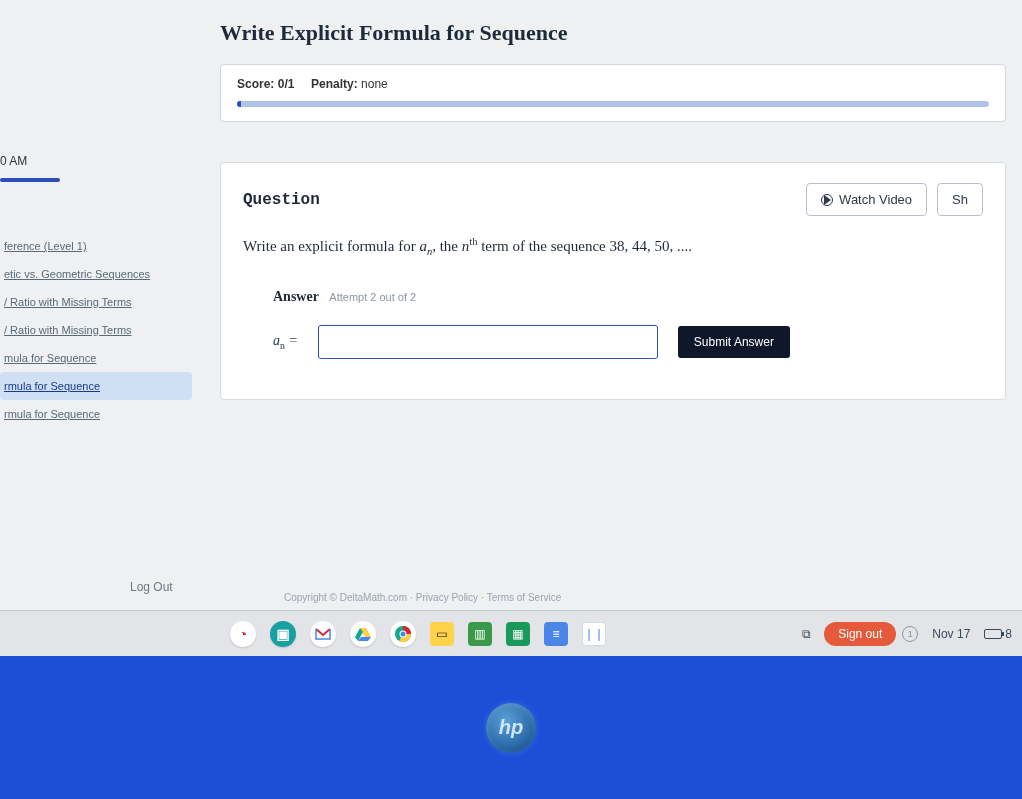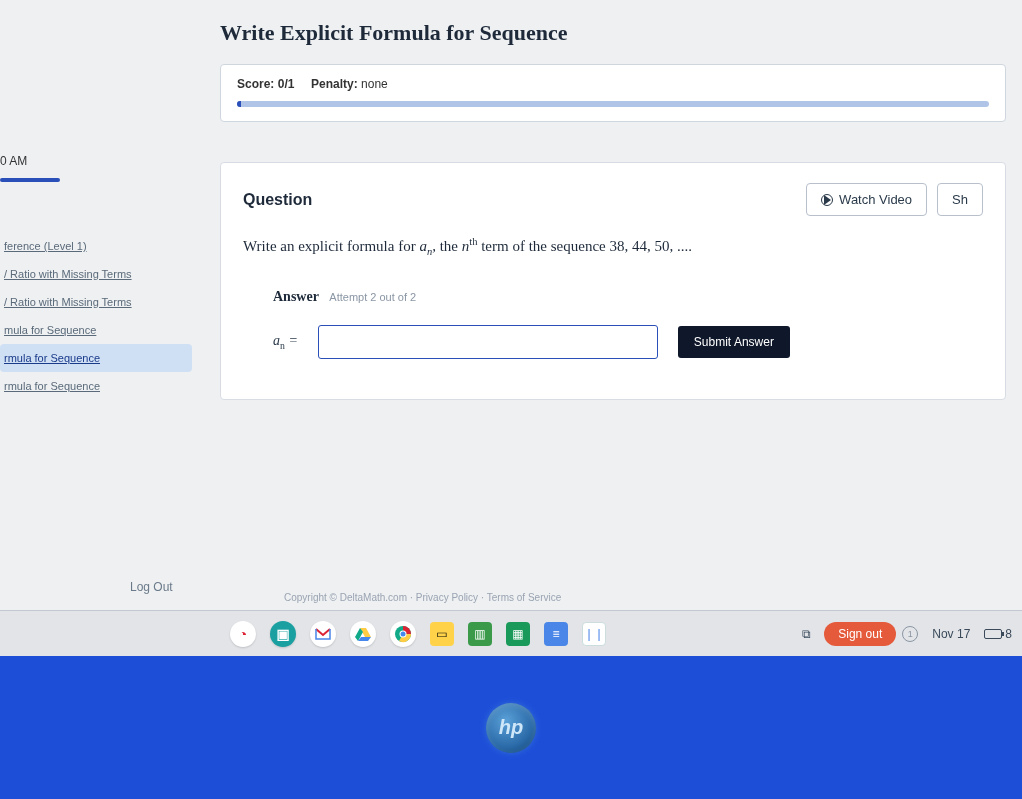--- a/index.html
+++ b/index.html
@@ -103,21 +103,21 @@
     padding: 20px 22px 40px 22px;
     position: relative;
   }
   .question-header {
     display: flex;
     justify-content: space-between;
     align-items: center;
     margin-bottom: 20px;
   }
   .q-title {
-    font-family: Liberation Sans, sans-serif;
+    font-family: Liberation Mono, monospace;
     font-size: 16px;
     font-weight: bold;
     color: #1e2a3a;
   }
   .hdr-buttons { display:flex; gap:10px;align-items:flex-end; }
   .btn-outline {
     border: 1px solid #b8c0cc;
     background: #fff;
     border-radius: 4px;
     padding: 8px 14px;
@@ -266,20 +266,21 @@
 </style>
 </head>
 <body>
 
 <div class="screen">
   <div class="sidebar">
     <div class="am">0 AM</div>
     <div class="progress"></div>
 
     <a class="nav-item">ference (Level 1)</a>
+    <a class="nav-item">etic vs. Geometric Sequences</a>
     <a class="nav-item">/ Ratio with Missing Terms</a>
     <a class="nav-item">/ Ratio with Missing Terms</a>
     <a class="nav-item">mula for Sequence</a>
     <a class="nav-item active">rmula for Sequence</a>
     <a class="nav-item">rmula for Sequence</a>
   </div>
 
   <div class="main">
     <h1 class="title">Write Explicit Formula for Sequence</h1>
 

